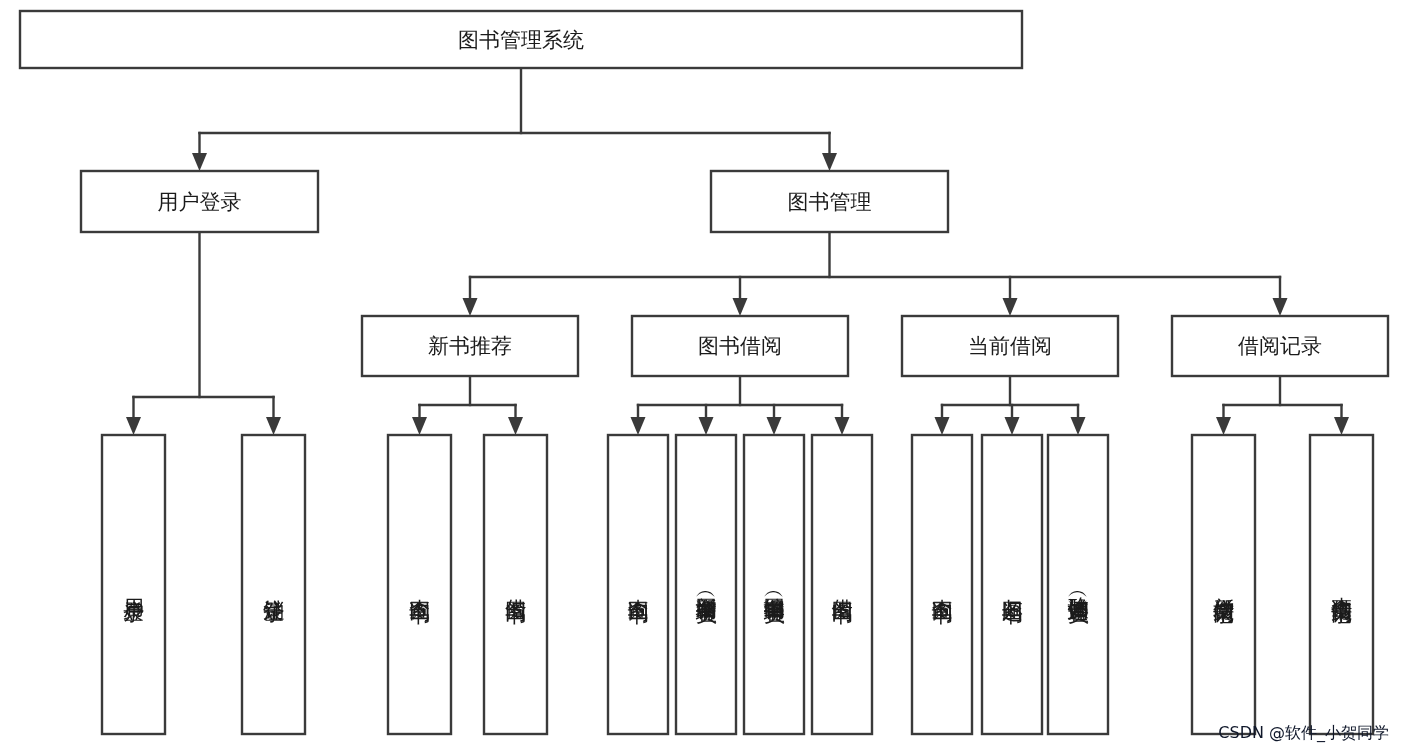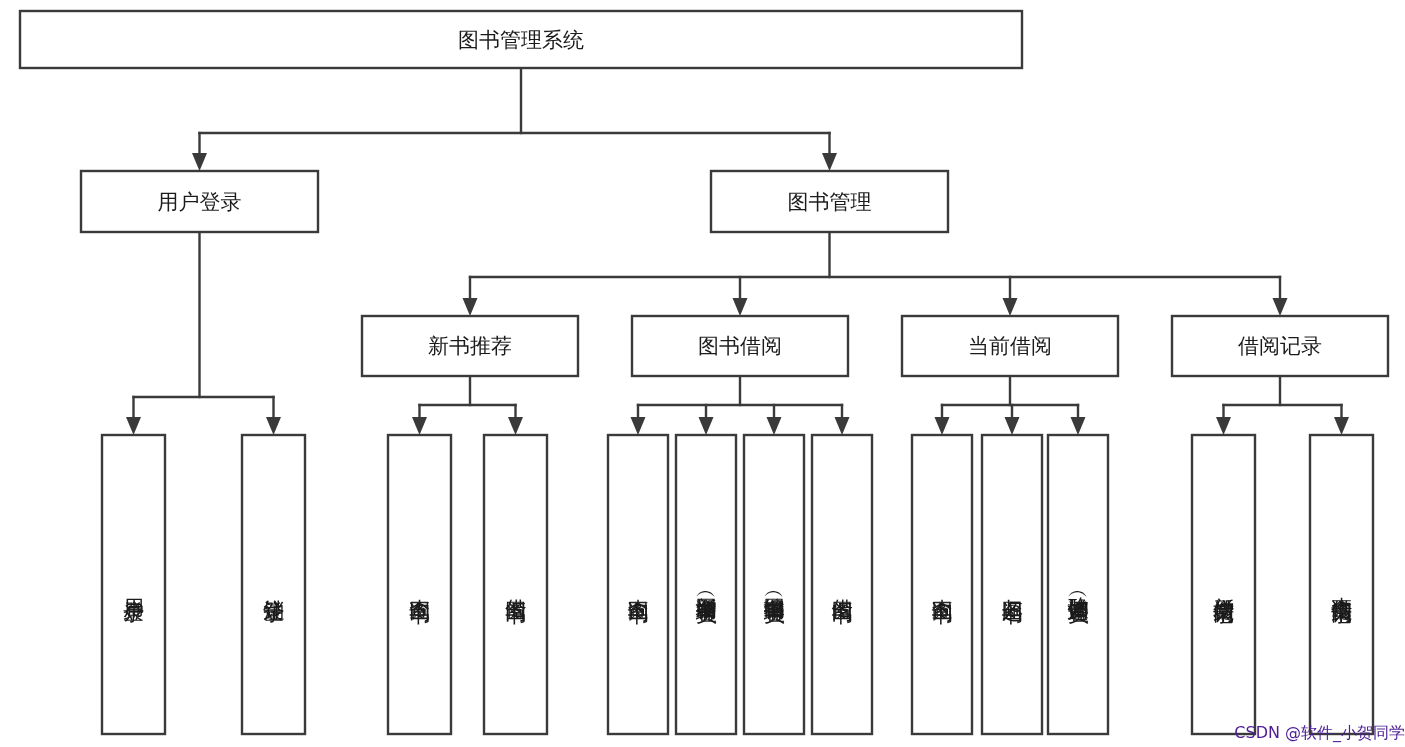--- a/index.html
+++ b/index.html
@@ -57,25 +57,25 @@
     font-family: "DejaVu Sans", "Liberation Sans", sans-serif;
     font-size: 21px;
     color: #1b1b1b;
     line-height: 1.06;
     letter-spacing: 1.5px;
     white-space: nowrap;
     pointer-events: none;
   }
   .watermark {
     position: absolute;
-    right: 0;
+    right: 16px;
     bottom: 3px;
     font-family: "DejaVu Sans", "Liberation Sans", sans-serif;
     font-size: 16px;
-    color: #4c1d95;
+    color: #0f172a;
     white-space: nowrap;
   }
 </style>
 </head>
 <body>
 
 <div id="diagram-root">
 
   <svg class="diagram" viewBox="0 0 1405 747">
     <g id="connector-layer">

